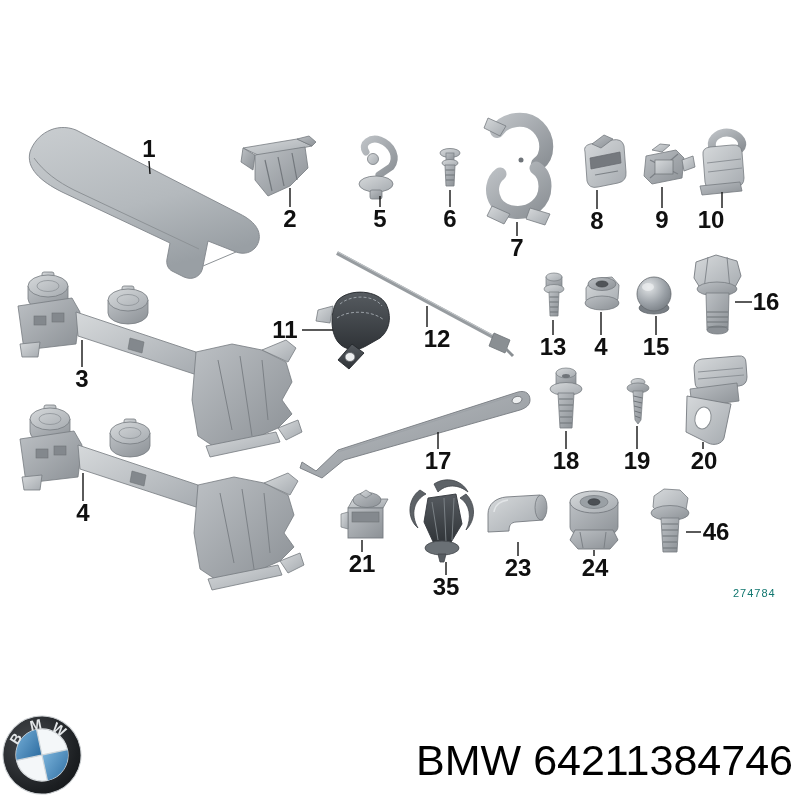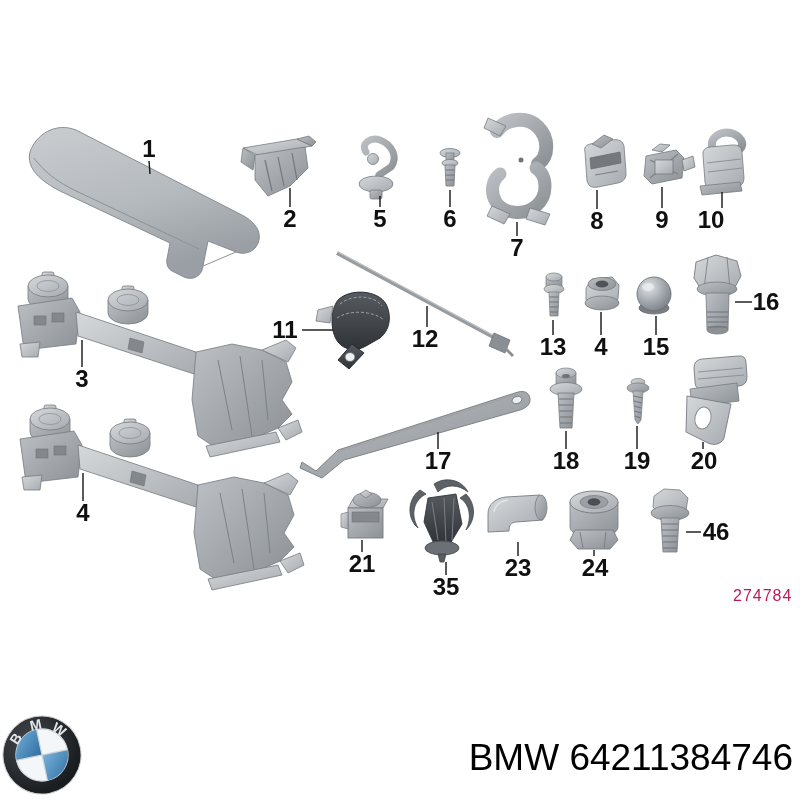--- a/index.html
+++ b/index.html
@@ -1,23 +1,23 @@
 <!DOCTYPE html>
 <html><head>
 <meta charset="utf-8">
 <style>
   html,body{margin:0;padding:0;background:#ffffff;}
   .stage{position:relative;width:800px;height:800px;background:#ffffff;overflow:hidden;
          font-family:"Liberation Sans",sans-serif;}
   .art{position:absolute;left:0;top:0;}
   .callout{position:absolute;transform:translate(-50%,-50%);font-weight:bold;font-size:24px;
            color:#101010;line-height:1;white-space:nowrap;}
-  .drawing-number{position:absolute;left:733px;top:588px;font-size:16px;color:#be185d;
+  .drawing-number{position:absolute;left:733px;top:588px;font-size:11px;color:#0f766e;
                   letter-spacing:1px;line-height:1;}
-  .part-text{position:absolute;right:7px;top:739px;font-size:37px;color:#000;line-height:1;
+  .part-text{position:absolute;right:7px;top:739px;font-size:43px;color:#000;line-height:1;
              letter-spacing:0px;white-space:nowrap;}
   .logo-svg{position:absolute;left:1px;top:712px;}
 </style>
 </head>
 <body>
 
 <div class="stage">
 
   <svg class="art" width="800" height="800" viewBox="0 0 800 800">
     <defs>
@@ -297,21 +297,21 @@
   <div class="callout" style="left:290px;top:219px">2</div>
   <div class="callout" style="left:82px;top:379px">3</div>
   <div class="callout" style="left:83px;top:513px">4</div>
   <div class="callout" style="left:380px;top:219px">5</div>
   <div class="callout" style="left:450px;top:219px">6</div>
   <div class="callout" style="left:517px;top:248px">7</div>
   <div class="callout" style="left:597px;top:221px">8</div>
   <div class="callout" style="left:662px;top:220px">9</div>
   <div class="callout" style="left:711px;top:220px">10</div>
   <div class="callout" style="left:285px;top:330px">11</div>
-  <div class="callout" style="left:425px;top:339px">12</div>
+  <div class="callout" style="left:437px;top:339px">12</div>
   <div class="callout" style="left:553px;top:347px">13</div>
   <div class="callout" style="left:601px;top:347px">4</div>
   <div class="callout" style="left:656px;top:347px">15</div>
   <div class="callout" style="left:766px;top:302px">16</div>
   <div class="callout" style="left:438px;top:461px">17</div>
   <div class="callout" style="left:566px;top:461px">18</div>
   <div class="callout" style="left:637px;top:461px">19</div>
   <div class="callout" style="left:704px;top:461px">20</div>
   <div class="callout" style="left:362px;top:564px">21</div>
   <div class="callout" style="left:446px;top:587px">35</div>

